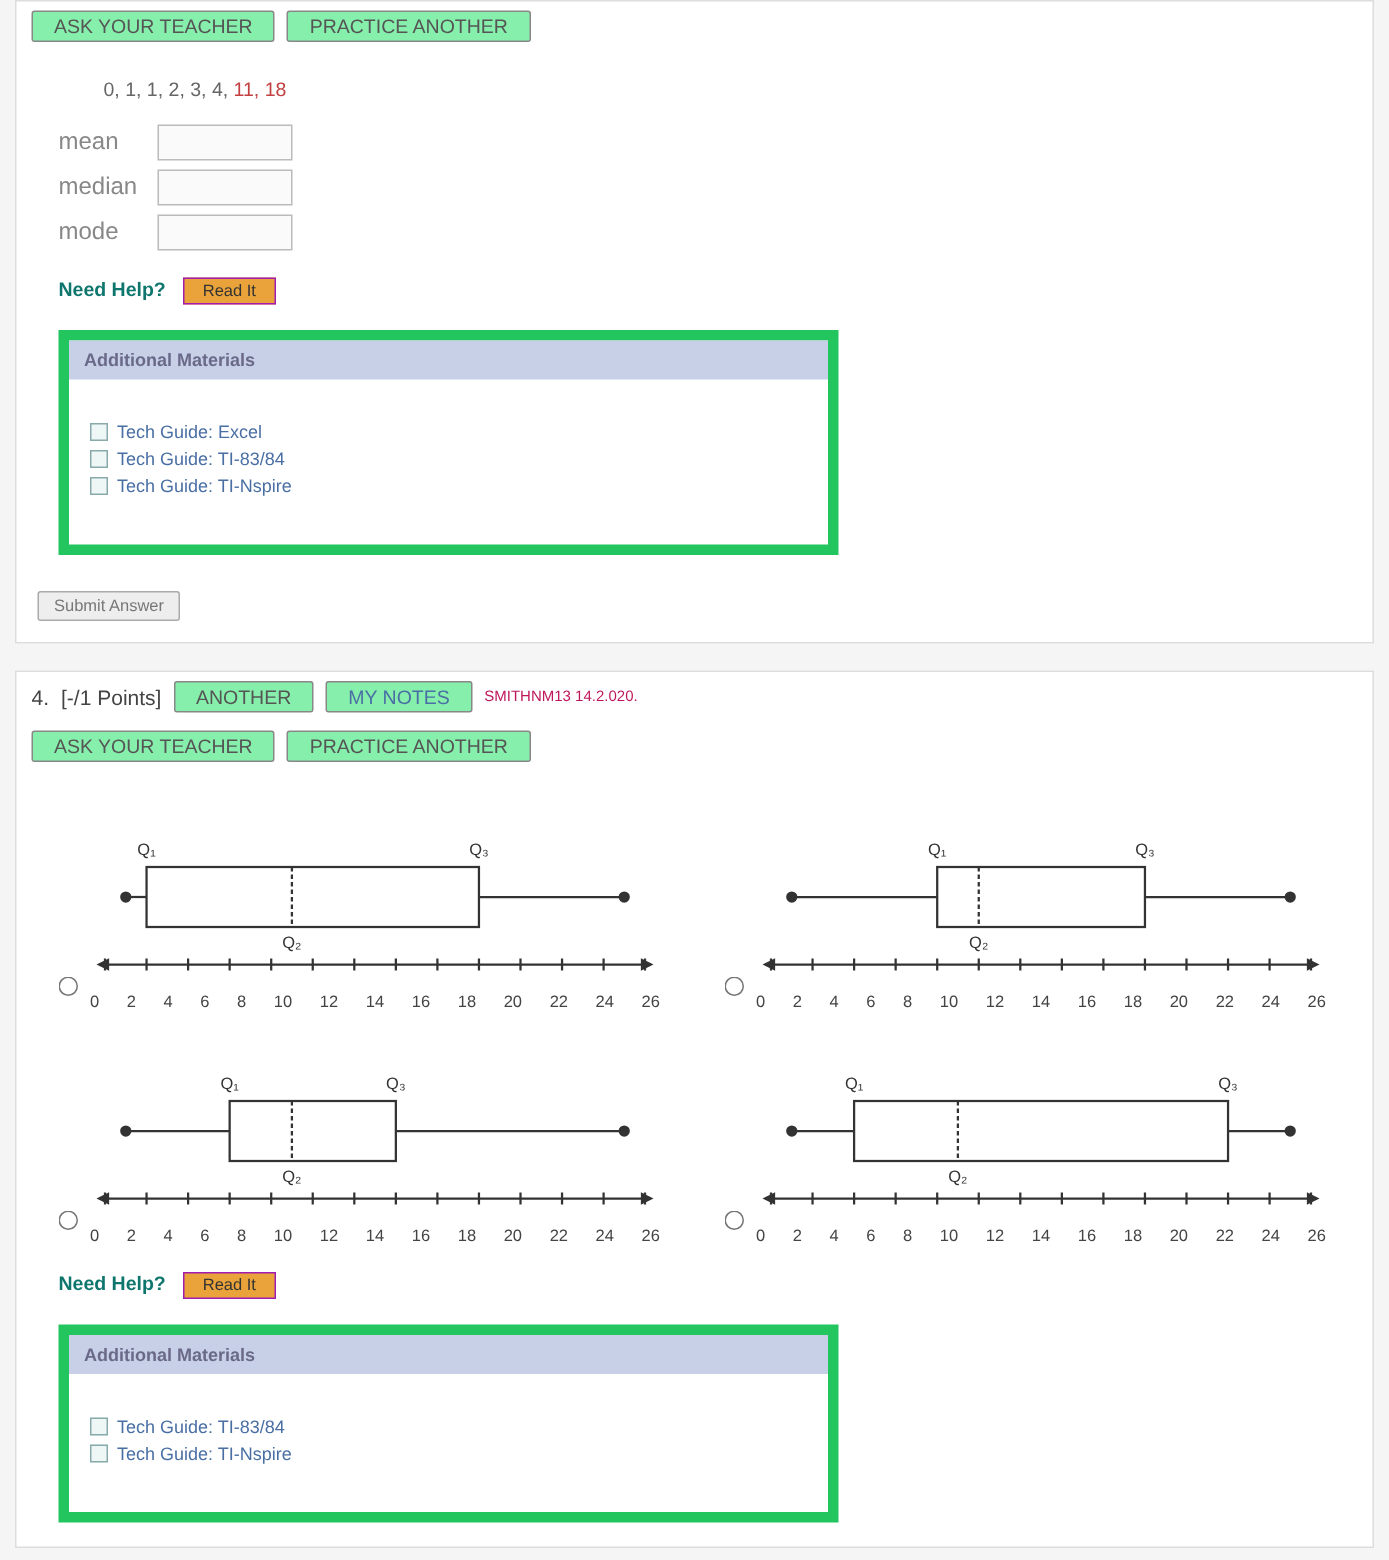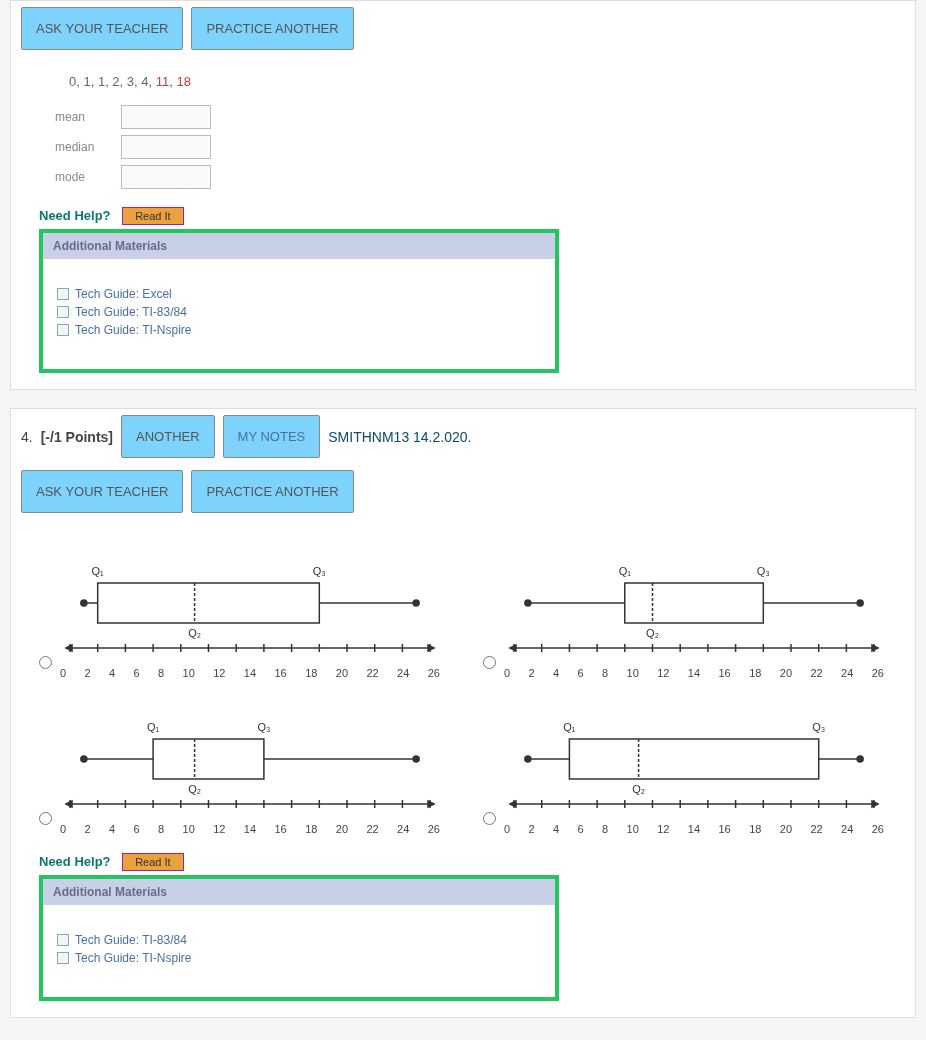--- a/index.html
+++ b/index.html
@@ -13,65 +13,65 @@
   }
   .card {
     background: #fff;
     border: 1px solid #ddd;
     margin-bottom: 18px;
     padding: 0;
   }
   .btn-row { display: flex; gap: 8px; flex-wrap: wrap; align-items: center; padding: 6px 10px; }
   .btn {
     border: 1px solid #888;
-    background: #7dd3fc;
+    background: #86efac;
     color: #555;
-    padding: 13px 14px;
+    padding: 2px 14px;
     font-size: 13px;
     cursor: pointer;
     border-radius: 2px;
   }
   .btn-sm {
     border: 1px solid #aaa;
     background: #eee;
     color: #777;
     padding: 3px 10px;
     font-size: 11px;
     cursor: pointer;
     border-radius: 2px;
   }
   .points {
     font-size: 14px;
     color: #444;
   }
-  .qref { color: #0c4a6e; font-size: 14px; }
+  .qref { color: #be185d; font-size: 10px; }
   .inner { padding: 10px 28px 16px 28px; }
   .prompt { color: #666; font-size: 13px; line-height: 1.5; }
   .dataset { color: #666; margin: 8px 0 16px 30px; }
   .dataset .hl { color: #c24040; }
   .blue { color: #4a6fa4; }
   .input-row { display: flex; align-items: center; gap: 10px; margin-bottom: 6px; }
-  .input-row label { width: 56px; color: #888; font-size: 12px; margin-left: 16px; }
+  .input-row label { width: 56px; color: #888; font-size: 16px; }
   .ans-input {
     width: 90px; height: 24px; border: 1px solid #bbb; background: #fafafa;
     padding: 2px 4px;
   }
   .need-help { margin-top: 18px; }
   .need-help-label { color: #0f766e; font-weight: bold; font-size: 13px; margin-right: 8px; }
   .read-btn {
     background: #e9a33a;
     border: 1px solid #a21caf;
     color: #333;
     font-size: 11px;
     padding: 2px 12px;
     cursor: pointer;
   }
   .materials-box {
-    margin-top: 4px;
-    border: 4px solid #22c55e;
+    margin-top: 17px;
+    border: 7px solid #22c55e;
     background: #fff;
     width: 520px;
   }
   .materials-header {
     background: #c8d0e8;
     color: #6a6a88;
     font-weight: bold;
     font-size: 12px;
     padding: 6px 10px;
   }
@@ -132,26 +132,29 @@
             <span class="mat-icon"></span>
             <span>Tech Guide: TI-83/84</span>
           </div>
         <div class="mat-link">
             <span class="mat-icon"></span>
             <span>Tech Guide: TI-Nspire</span>
           </div>
       </div>
     </div>
   </div>
+  <div class="submit-row">
+    <button class="btn-sm">Submit Answer</button>
+  </div>
 </div>
 
 <div class="card">
   <div class="btn-row">
     <span class="points">4.</span>
-    <span class="points" style="font-weight:bold">[-/1 Points]</span>
+    <span class="points" style="font-weight:normal">[-/1 Points]</span>
     <button class="btn">ANOTHER</button>
     <button class="btn blue">MY NOTES</button>
     <span class="qref">SMITHNM13 14.2.020.</span>
   </div>
   <div class="btn-row">
     <button class="btn">ASK YOUR TEACHER</button>
     <button class="btn">PRACTICE ANOTHER</button>
   </div>
   <div class="inner">
 

